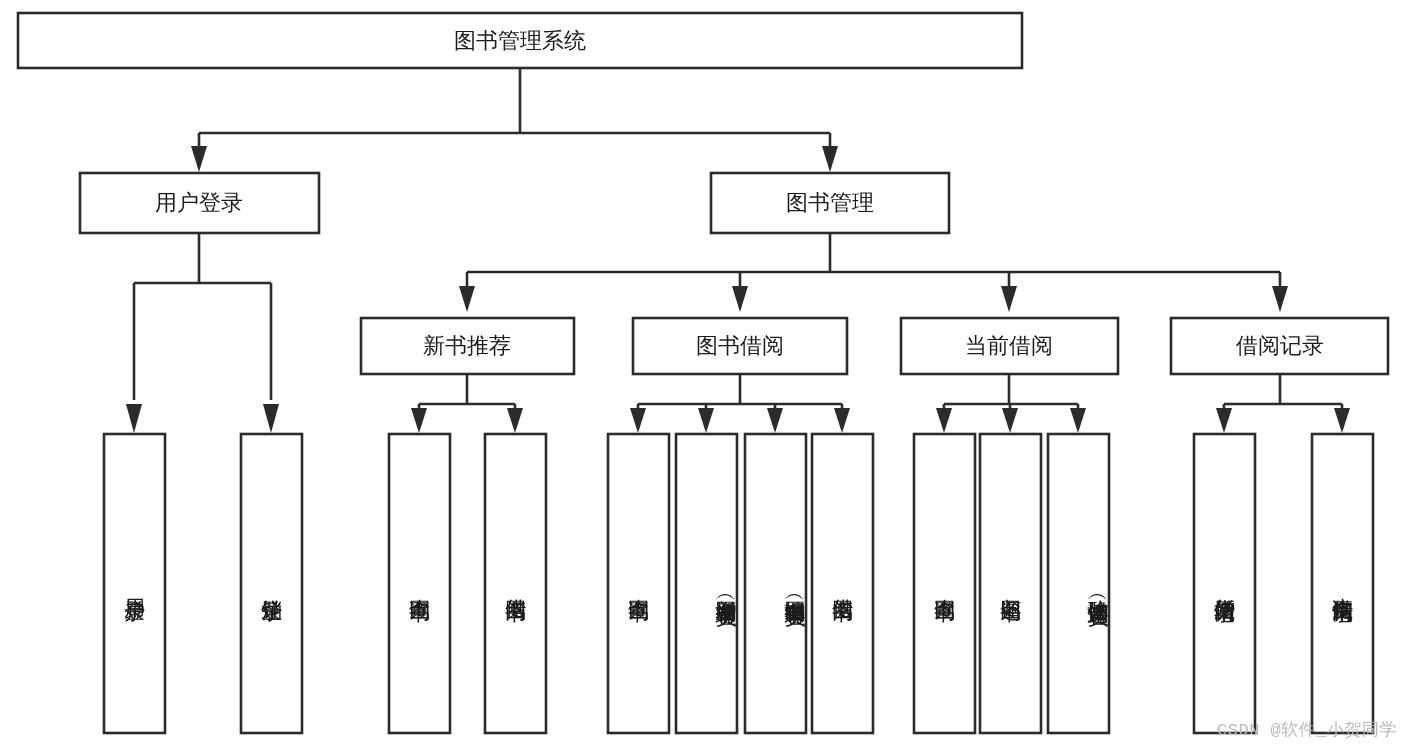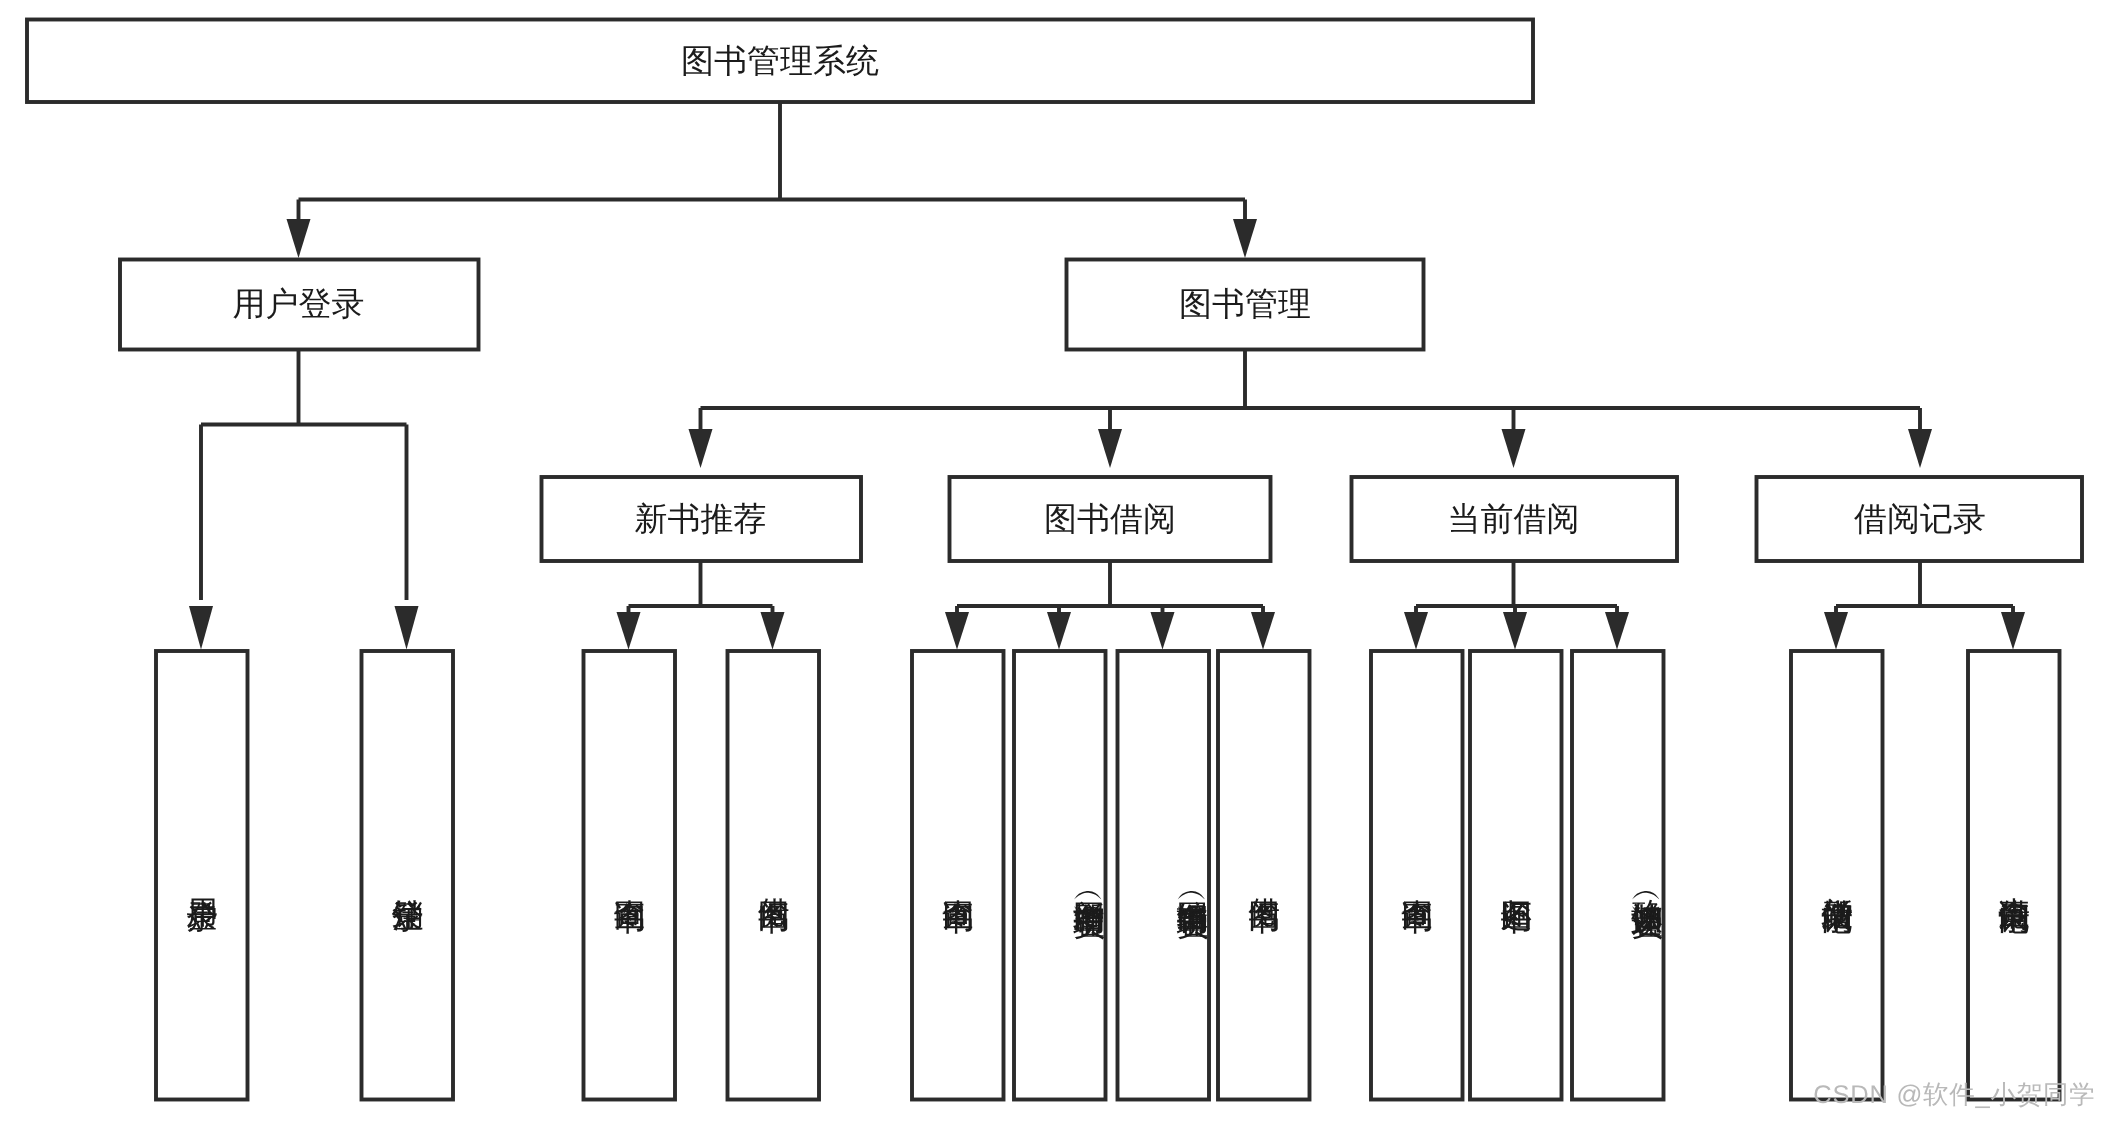--- a/index.html
+++ b/index.html
@@ -58,21 +58,21 @@
     color: #1b1b1b;
     letter-spacing: 1px;
     text-align: center;
     white-space: nowrap;
     user-select: none;
   }
   .watermark {
     position: absolute;
     right: 8px;
     bottom: 6px;
-    font-family: Liberation Sans, sans-serif;
+    font-family: Liberation Mono, monospace;
     font-size: 17px;
     color: #b9b9b9;
     letter-spacing: 0.5px;
     white-space: nowrap;
   }
 </style>
 </head>
 <body>
 
 <div id="diagram-root">

